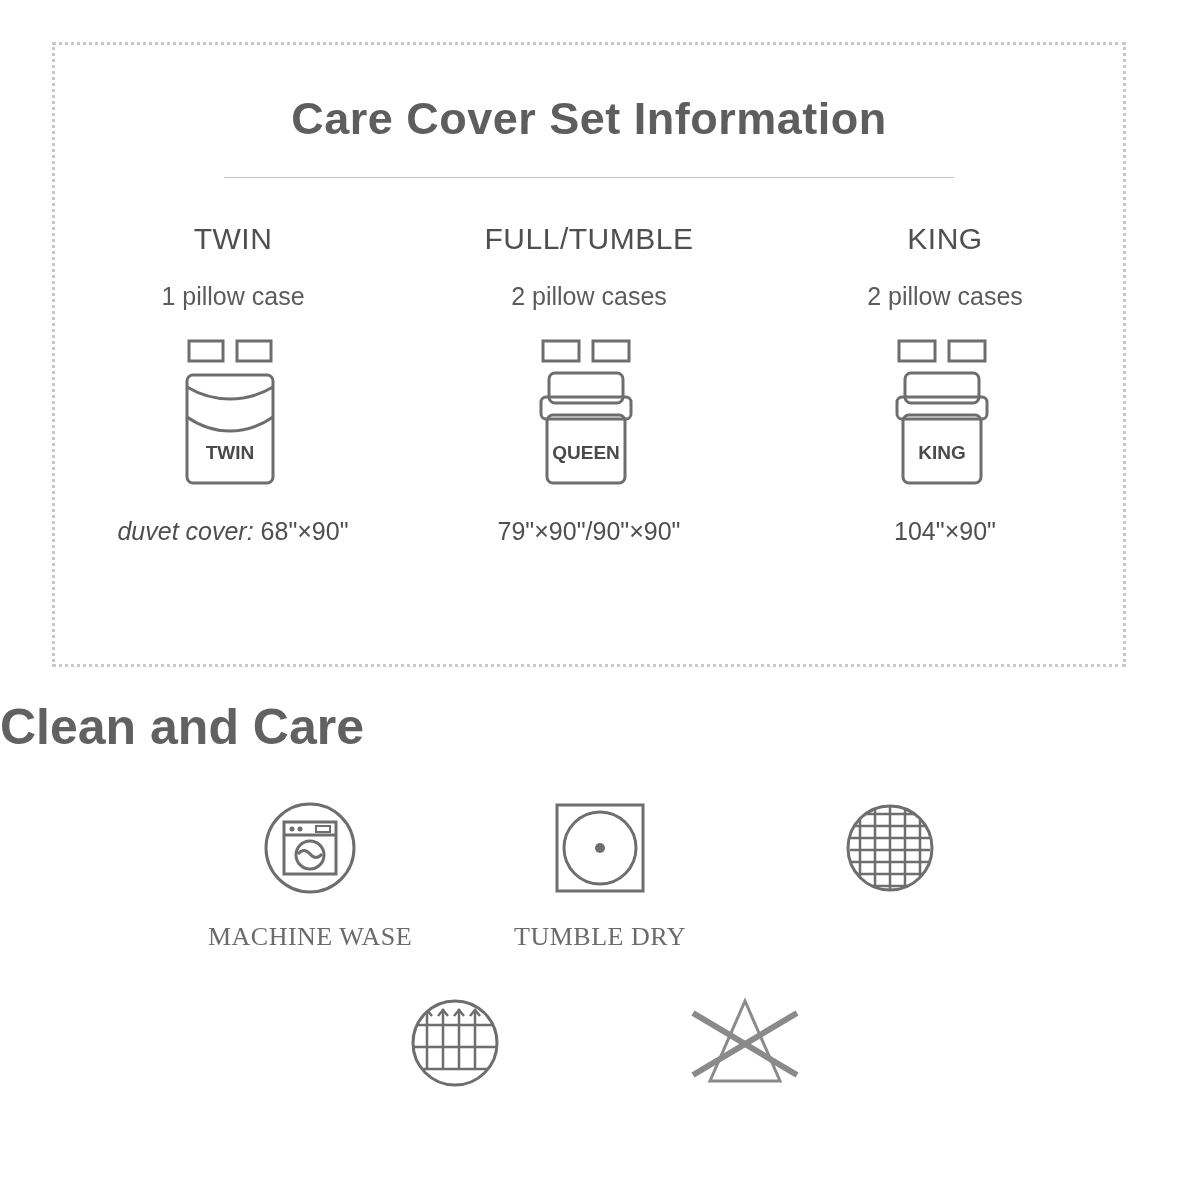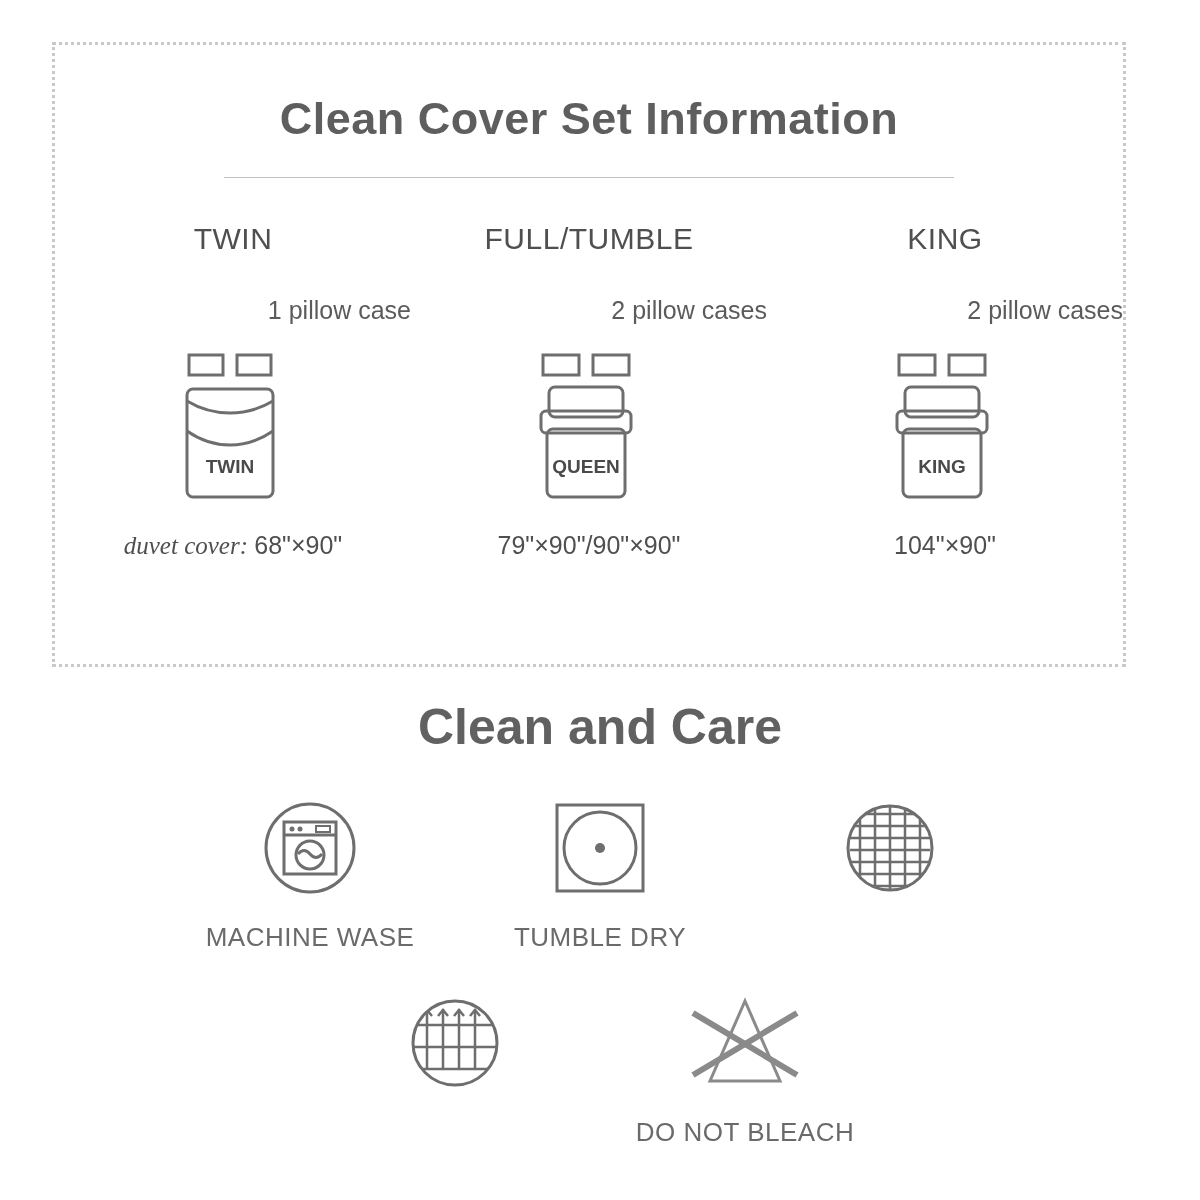--- a/index.html
+++ b/index.html
@@ -52,47 +52,44 @@
     text-align: center;
   }
   .col-title {
     font-size: 30px;
     color: #4f4f4f;
     letter-spacing: 0.5px;
   }
   .col-sub {
     font-size: 25px;
     color: #5b5b5b;
-    margin-top: 40px;
-    text-align: right;
+    margin-top: 26px;
   }
   .col-figure {
     height: 160px;
     margin-top: 24px;
     display: flex;
     align-items: flex-end;
     justify-content: center;
   }
   .col-dim {
     font-size: 25px;
     color: #4f4f4f;
     margin-top: 22px;
   }
   .col-dim .ital {
     font-style: italic;
-    font-family: Liberation Serif, serif;
   }
 
   
   .care-title {
     position: absolute;
     top: 698px;
     left: 0;
     width: 1200px;
-    text-align: center;
     font-size: 50px;
     font-weight: bold;
     color: #616161;
   }
 
   .care-row {
     position: absolute;
     left: 0;
     width: 1200px;
     display: flex;
@@ -109,30 +106,31 @@
     height: 105px;
     display: flex;
     align-items: center;
     justify-content: center;
   }
   .care-label {
     margin-top: 22px;
     font-size: 26px;
     color: #6a6a6a;
     letter-spacing: 0.5px;
+    font-family: Liberation Serif, serif;
   }
 
   svg { display: block; }
 </style>
 </head>
 <body>
 
 <div class="info-panel">
 
-  <div class="panel-title">Clean Cover Set Information</div>
+  <div class="panel-title">Care Cover Set Information</div>
   <div class="title-rule"></div>
 
   <div class="cols">
 
     <div class="col">
       <div class="col-title">TWIN</div>
       <div class="col-sub">1 pillow case</div>
       <div class="col-figure">
         <svg width="140" height="160" viewBox="0 0 140 160">
           <g fill="none" stroke="#6e6e6e" stroke-width="3">
@@ -288,16 +286,15 @@
   </div>
 
   <div class="care-item">
     <div class="care-icon">
       <svg width="140" height="104" viewBox="0 0 140 104">
         <path d="M70 10 L105 90 L35 90 Z" fill="none" stroke="#8a8a8a" stroke-width="3"></path>
         <line x1="18" y1="22" x2="122" y2="84" stroke="#8a8a8a" stroke-width="6"></line>
         <line x1="122" y1="22" x2="18" y2="84" stroke="#8a8a8a" stroke-width="6"></line>
       </svg>
     </div>
-    <div class="care-label">DO NOT BLEACH</div>
   </div>
 
 </div>
 
 </body></html>

